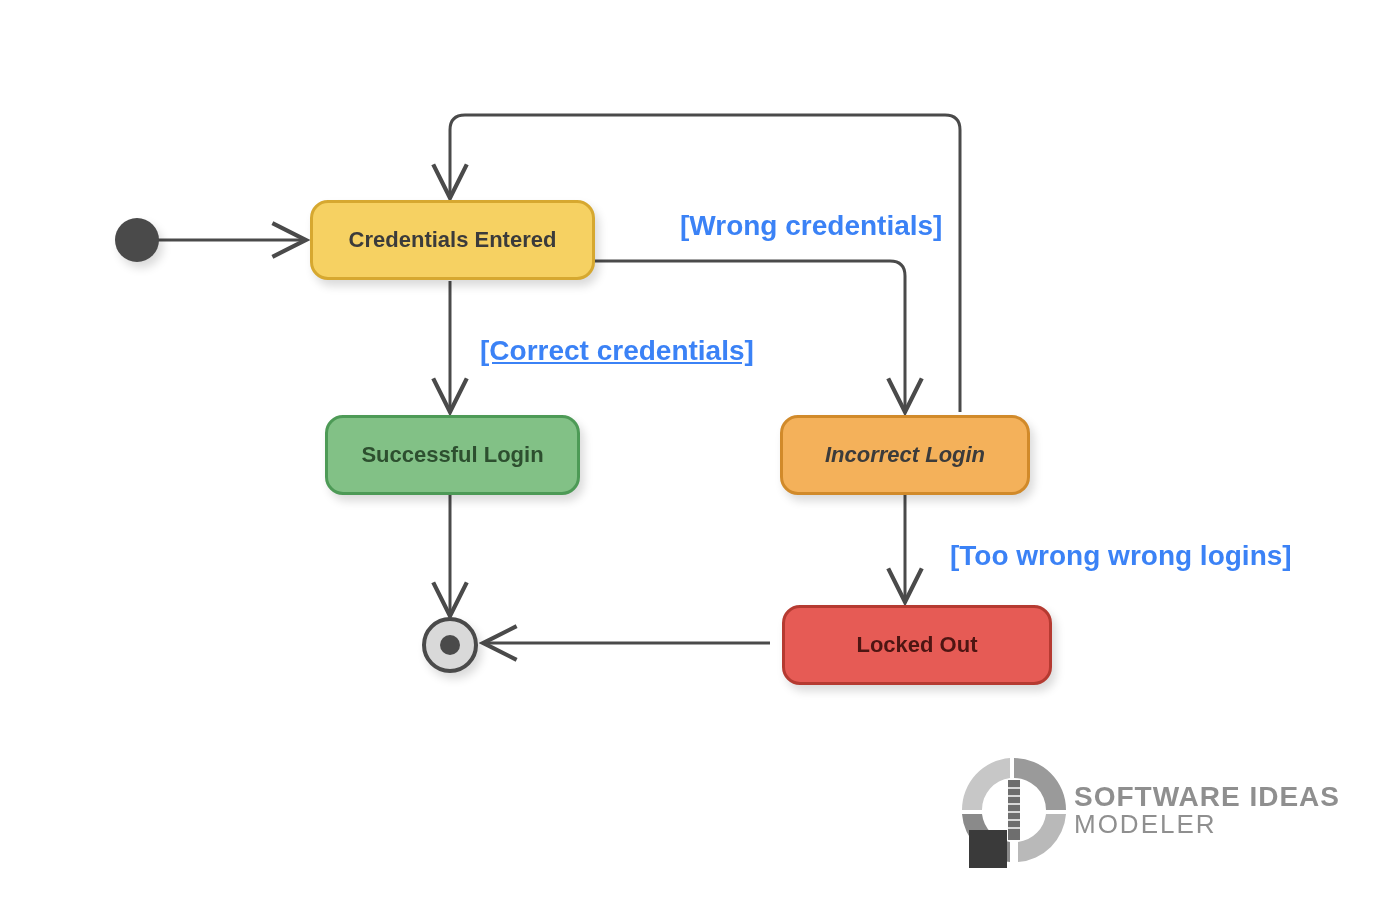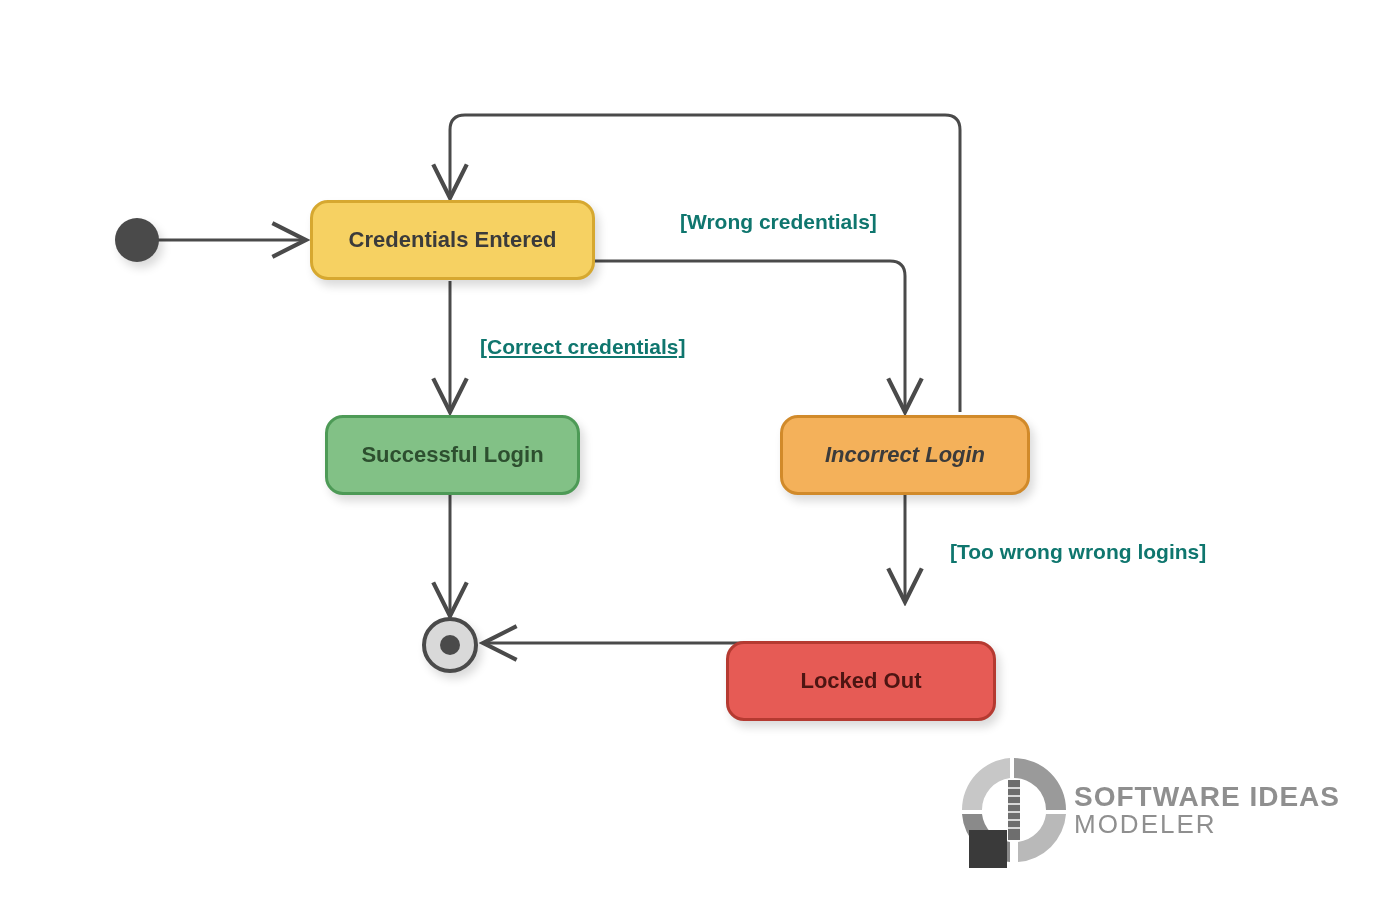--- a/index.html
+++ b/index.html
@@ -54,23 +54,23 @@
   }
   .final::after {
     content:"";
     width: 20px; height: 20px;
     background:#4a4a4a;
     border-radius:50%;
   }
   
   .label {
     position: absolute;
-    font-size: 21px;
+    font-size: 28px;
     font-weight: 600;
-    color: #0f766e;
+    color: #3b82f6;
     white-space: nowrap;
   }
   svg.edges {
     position:absolute;
     left:0; top:0;
     width:1380px; height:900px;
     pointer-events:none;
   }
   
   .logo {
@@ -121,21 +121,21 @@
   </div>
 
   <div class="state yellow" style="left:310px; top:200px; width:285px; height:80px;">
     <span>Credentials Entered</span>
   </div>
 
   <div class="state orange" style="left:780px; top:415px; width:250px; height:80px;font-style:italic;">
     <span>Incorrect Login</span>
   </div>
 
-  <div class="state red" style="left:726px; top:605px; width:270px; height:80px;margin-top:36px;">
+  <div class="state red" style="left:782px; top:605px; width:270px; height:80px;">
     <span>Locked Out</span>
   </div>
 
   <div class="final" style="left:422px; top:617px;"></div>
 
   <div class="label" style="left:680px; top:210px;">[Wrong credentials]</div>
   <div class="label" style="left:480px; top:335px;text-decoration:underline;">[Correct credentials]</div>
   <div class="label" style="left:950px; top:540px;">[Too wrong wrong logins]</div>
 
   <div class="logo">

